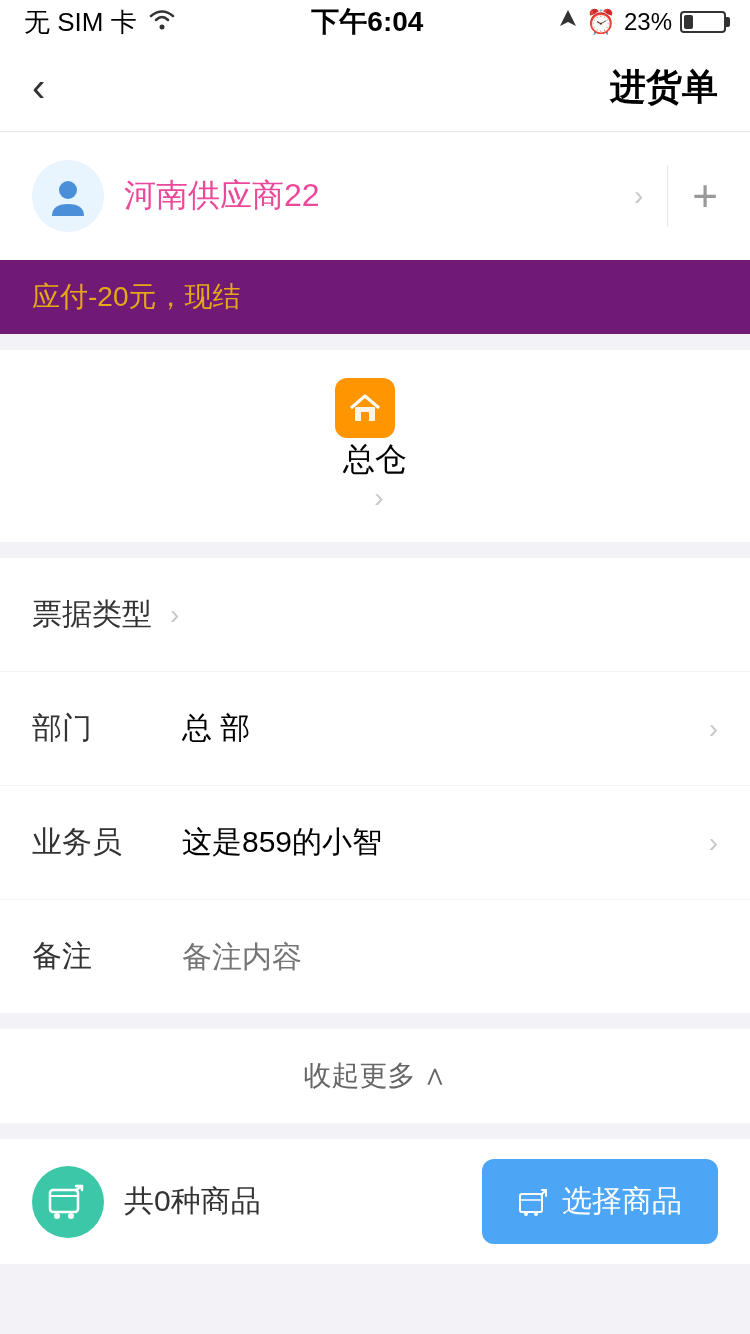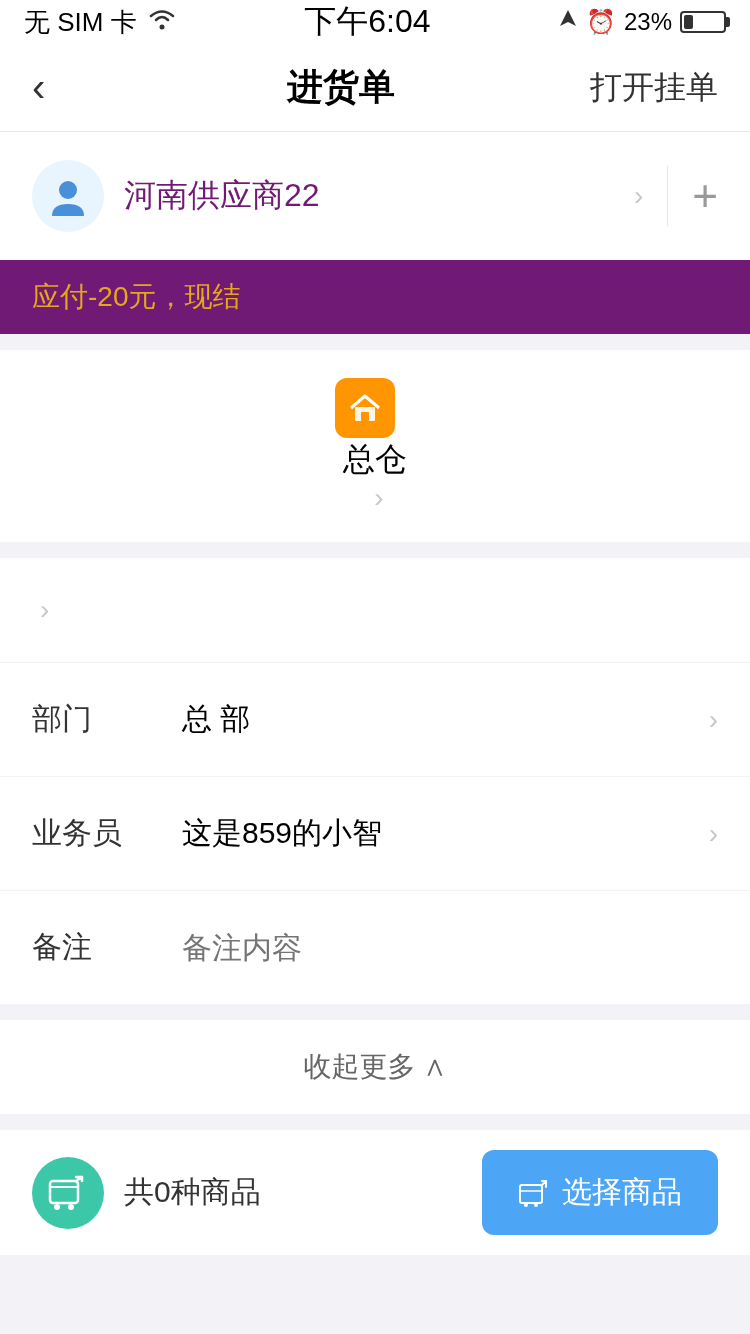--- a/index.html
+++ b/index.html
@@ -17,21 +17,21 @@
       height: 44px;
       background: #fff;
       display: flex;
       align-items: center;
       justify-content: space-between;
       padding: 0 24px;
       font-size: 26px;
       font-weight: 500;
     }
     .status-left { display: flex; align-items: center; gap: 10px; }
-    .status-center { font-size: 32px; font-weight: 400; }
+    .status-center { font-size: 28px; font-weight: 700; }
     .status-right { display: flex; align-items: center; gap: 8px; font-size: 24px; }
     .battery-icon {
       width: 46px; height: 22px;
       border: 2px solid #333;
       border-radius: 4px;
       position: relative;
       display: inline-flex;
       align-items: center;
       padding: 2px;
     }
@@ -105,21 +105,21 @@
       background: #e8f4fe;
       display: flex;
       align-items: center;
       justify-content: center;
       margin-right: 20px;
       flex-shrink: 0;
     }
     .supplier-name {
       flex: 1;
       font-size: 32px;
-      color: #701a75;
+      color: #ec4899;
     }
     .supplier-divider {
       width: 1px;
       height: 60px;
       background: #e5e5ea;
       margin: 0 24px;
     }
     .plus-btn {
       font-size: 44px;
       color: #999;
@@ -282,21 +282,20 @@
     <span>23%</span>
     <span class="battery-icon">
       <span class="battery-fill"></span>
     </span>
   </div>
 </div>
 
 <div class="nav-bar">
   <span class="nav-back">‹</span>
   <span class="nav-title">进货单</span>
-  <span class="nav-action">打开挂单</span>
 </div>
 
 <div class="content">
 
   <div style="background:#fff; margin-bottom:16px;">
     <div class="supplier-row">
       <div class="supplier-avatar">
         <svg width="48" height="48" viewBox="0 0 48 48">
           <circle cx="24" cy="24" r="24" fill="#e8f4fe"></circle>
           <circle cx="24" cy="18" r="9" fill="#4a90d9"></circle>
@@ -322,20 +321,21 @@
         </svg>
       </div>
       <span class="warehouse-name">总仓</span>
       <span class="chevron">›</span>
     </div>
   </div>
 
   <div class="form-section">
 
     <div class="form-row">
+      <span class="form-label">票据类型</span>
       <span class="chevron">›</span>
     </div>
 
     <div class="form-row">
       <span class="form-label">部门</span>
       <span class="form-value">总 部</span>
       <span class="chevron">›</span>
     </div>
 
     <div class="form-row">

